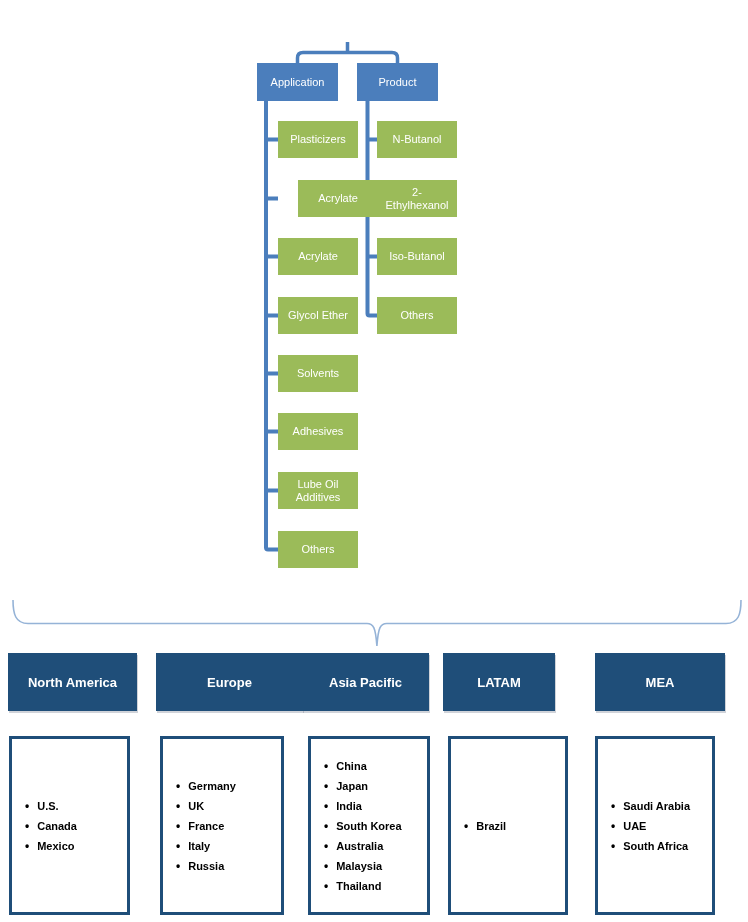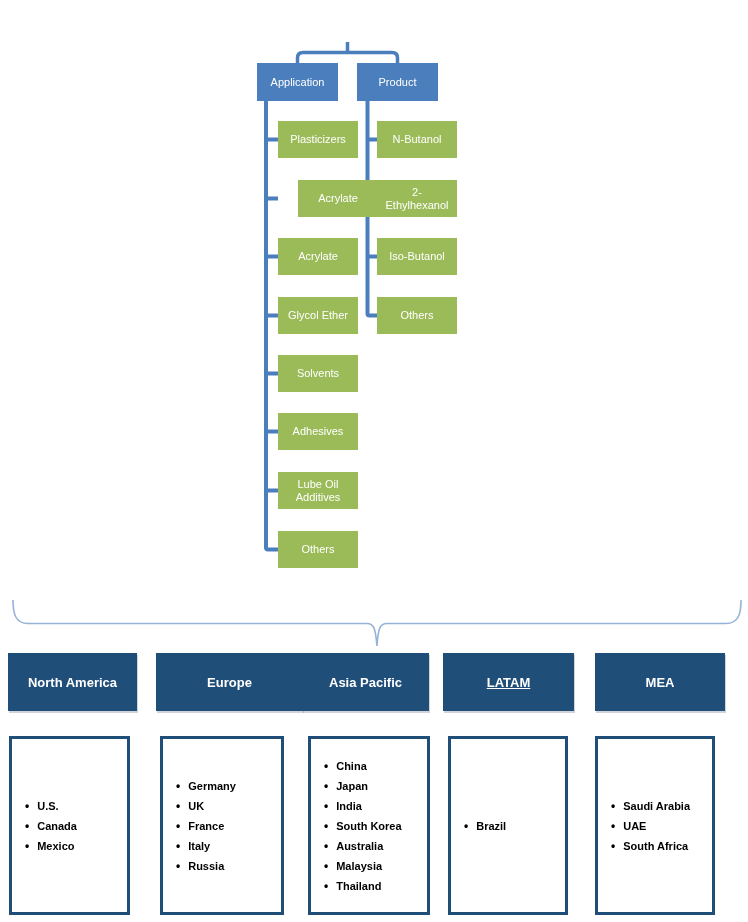--- a/index.html
+++ b/index.html
@@ -160,21 +160,21 @@
 
   <div class="abs region-header" style="left:8px;   width:129px;">
       <span>North America</span>
     </div>
   <div class="abs region-header" style="left:156px; width:147px;">
       <span>Europe</span>
     </div>
   <div class="abs region-header" style="left:302px; width:127px;">
       <span>Asia Pacific</span>
     </div>
-  <div class="abs region-header" style="left:443px; width:131px;text-decoration:underline;">
+  <div class="abs region-header" style="left:443px; width:112px;">
       <span>LATAM</span>
     </div>
   <div class="abs region-header" style="left:571px; width:130px;margin-left:24px;">
       <span>MEA</span>
     </div>
 
   <div class="abs country-box" style="left:9px; width:121px;">
     <div class="country-item">
         <span class="bullet"></span>
         <span>U.S.</span>

